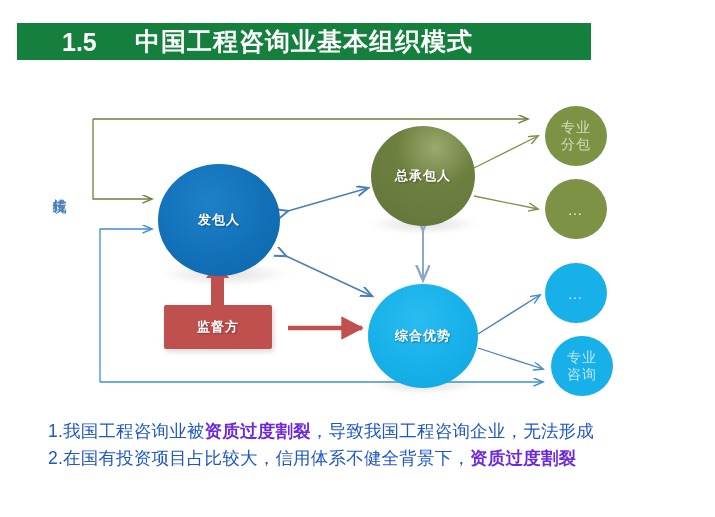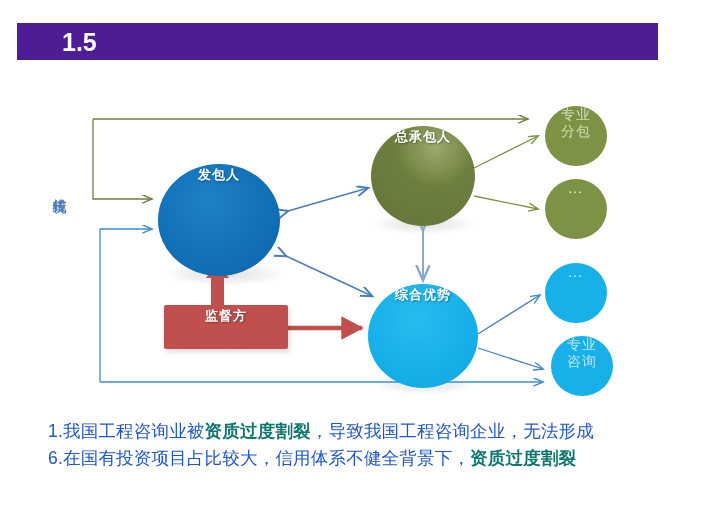--- a/index.html
+++ b/index.html
@@ -13,23 +13,23 @@
     position: relative;
     overflow: hidden;
     font-family: "Liberation Sans", "DejaVu Sans", sans-serif;
   }
 
   
   #title-banner {
     position: absolute;
     left: 17px;
     top: 23px;
-    width: 641px;
+    width: 574px;
     height: 37px;
-    background: #4c1d95;
+    background: #15803d;
     box-sizing: border-box;
   }
   #title-number {
     position: absolute;
     left: 45px;
     top: 4px;
     color: #FFFFFF;
     font-size: 25px;
     font-weight: bold;
     letter-spacing: 0px;
@@ -59,21 +59,21 @@
   #diagram-svg {
     position: absolute;
     left: 0;
     top: 0;
   }
 
   
   .node {
     position: absolute;
     display: flex;
-    align-items: flex-start;
+    align-items: center;
     justify-content: center;
     text-align: center;
     box-sizing: border-box;
   }
 
   .circle { border-radius: 50%; }
 
   .node-label-big {
     color: #FFFFFF;
     font-size: 13px;
@@ -94,21 +94,21 @@
   }
   #node-zongchengbaoren {
     left: 371px; top: 48px; width: 104px; height: 100px;
     background: radial-gradient(circle at 62% 22%, #9BAA6E 0%, #6E8040 38%, #61733A 100%);
   }
   #node-zongzixunren {
     left: 368px; top: 206px; width: 110px; height: 104px;
     background: radial-gradient(circle at 45% 34%, #29BCF0 0%, #17B0E9 55%, #10A6E0 100%);
   }
   #node-jianduFang {
-    left: 164px; top: 227px; width: 124px; height: 44px;
+    left: 164px; top: 227px; width: 108px; height: 44px;
     background: #C0504D;
     border-radius: 2px;
     box-shadow: 2px 3px 5px rgba(0,0,0,0.14);
   }
 
   #node-zhuanyefenbao {
     left: 545px; top: 28px; width: 62px; height: 60px;
     background: #7E9246;
   }
   #node-green-more {
@@ -152,29 +152,30 @@
     width: 660px;
   }
   .note-line {
     color: #1F57C4;
     font-size: 17.5px;
     line-height: 26.5px;
     letter-spacing: 0.2px;
     white-space: nowrap;
   }
   .note-em {
-    color: #0f766e;
+    color: #6d28d9;
     font-weight: bold;
   }
 </style>
 </head>
 <body>
 
 <div id="title-banner">
   <span id="title-number">1.5</span>
+  <span id="title-text">中国工程咨询业基本组织模式</span>
 </div>
 
 <div id="diagram">
 
   <svg id="diagram-svg" width="715" height="330" viewBox="0 0 715 330">
     <defs>
       <marker id="ah-green" markerWidth="9" markerHeight="9" refX="7.4" refY="3.2" orient="auto" markerUnits="strokeWidth">
         <path d="M0,0 L7.6,3.2 L0,6.4" fill="none" stroke="#6E8040" stroke-width="1.1"></path>
       </marker>
       <marker id="ah-green2" markerWidth="9" markerHeight="9" refX="7.4" refY="3.2" orient="auto" markerUnits="strokeWidth">
@@ -271,15 +272,15 @@
     </span>
   </div>
 
 </div>
 
 <div id="notes">
   <div class="note-line">
     <span>1.我国工程咨询业被</span><span class="note-em">资质过度割裂</span><span>，导致我国工程咨询企业，无法形成</span>
   </div>
   <div class="note-line">
-    <span>6.在国有投资项目占比较大，信用体系不健全背景下，</span><span class="note-em">资质过度割裂</span>
+    <span>2.在国有投资项目占比较大，信用体系不健全背景下，</span><span class="note-em">资质过度割裂</span>
   </div>
 </div>
 
 </body></html>

